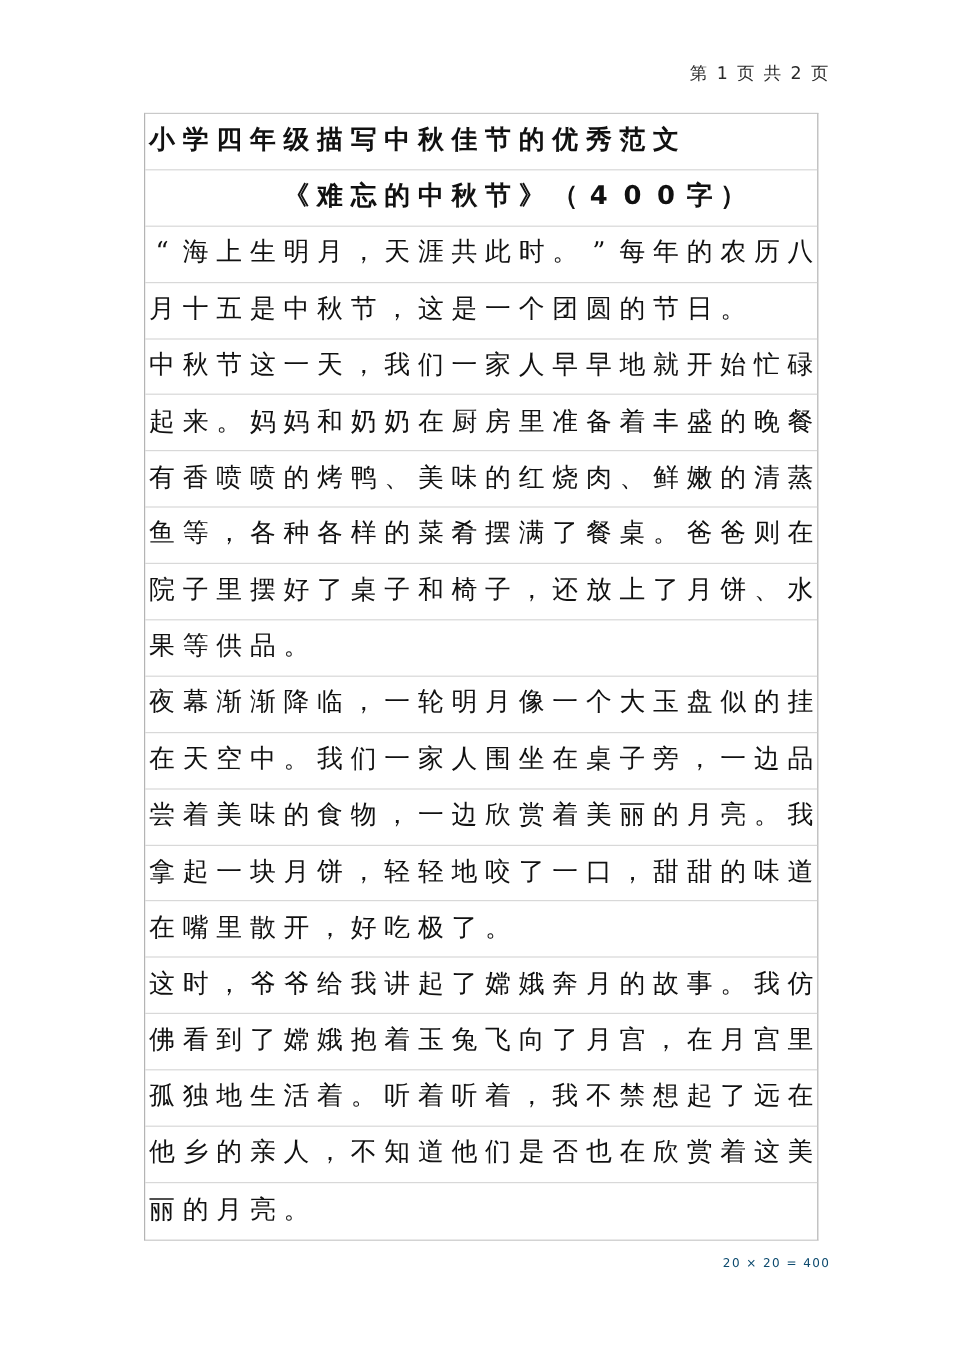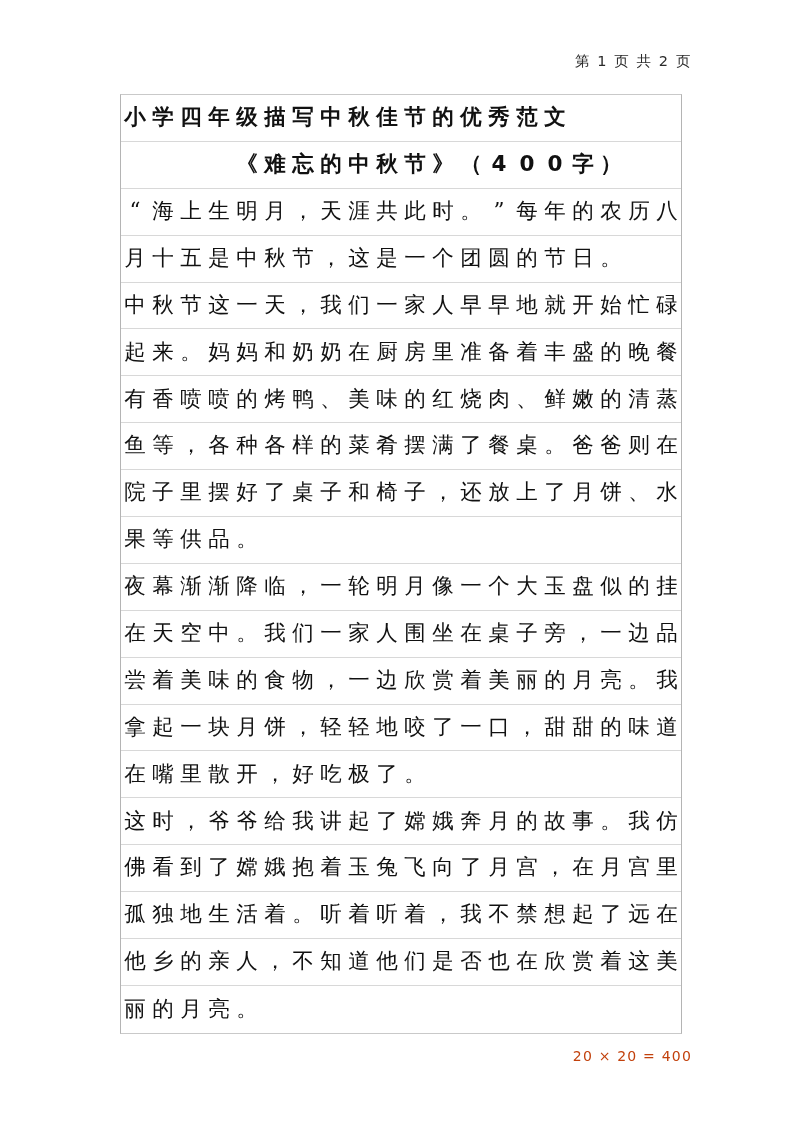--- a/index.html
+++ b/index.html
@@ -39,23 +39,23 @@
     white-space: nowrap;
   }
 
   
   .page-footer {
     position: absolute;
     left: 0;
     top: 1048px;
     width: 692px;
     text-align: right;
-    font-size: 14px;
+    font-size: 10px;
     letter-spacing: 1.2px;
-    color: #c2410c;
+    color: #0c4a6e;
     font-family: "DejaVu Sans", "Liberation Sans", sans-serif;
     white-space: nowrap;
   }
 
   
   .sheet {
     position: absolute;
     left: 120px;
     top: 94px;
     width: 560px;

